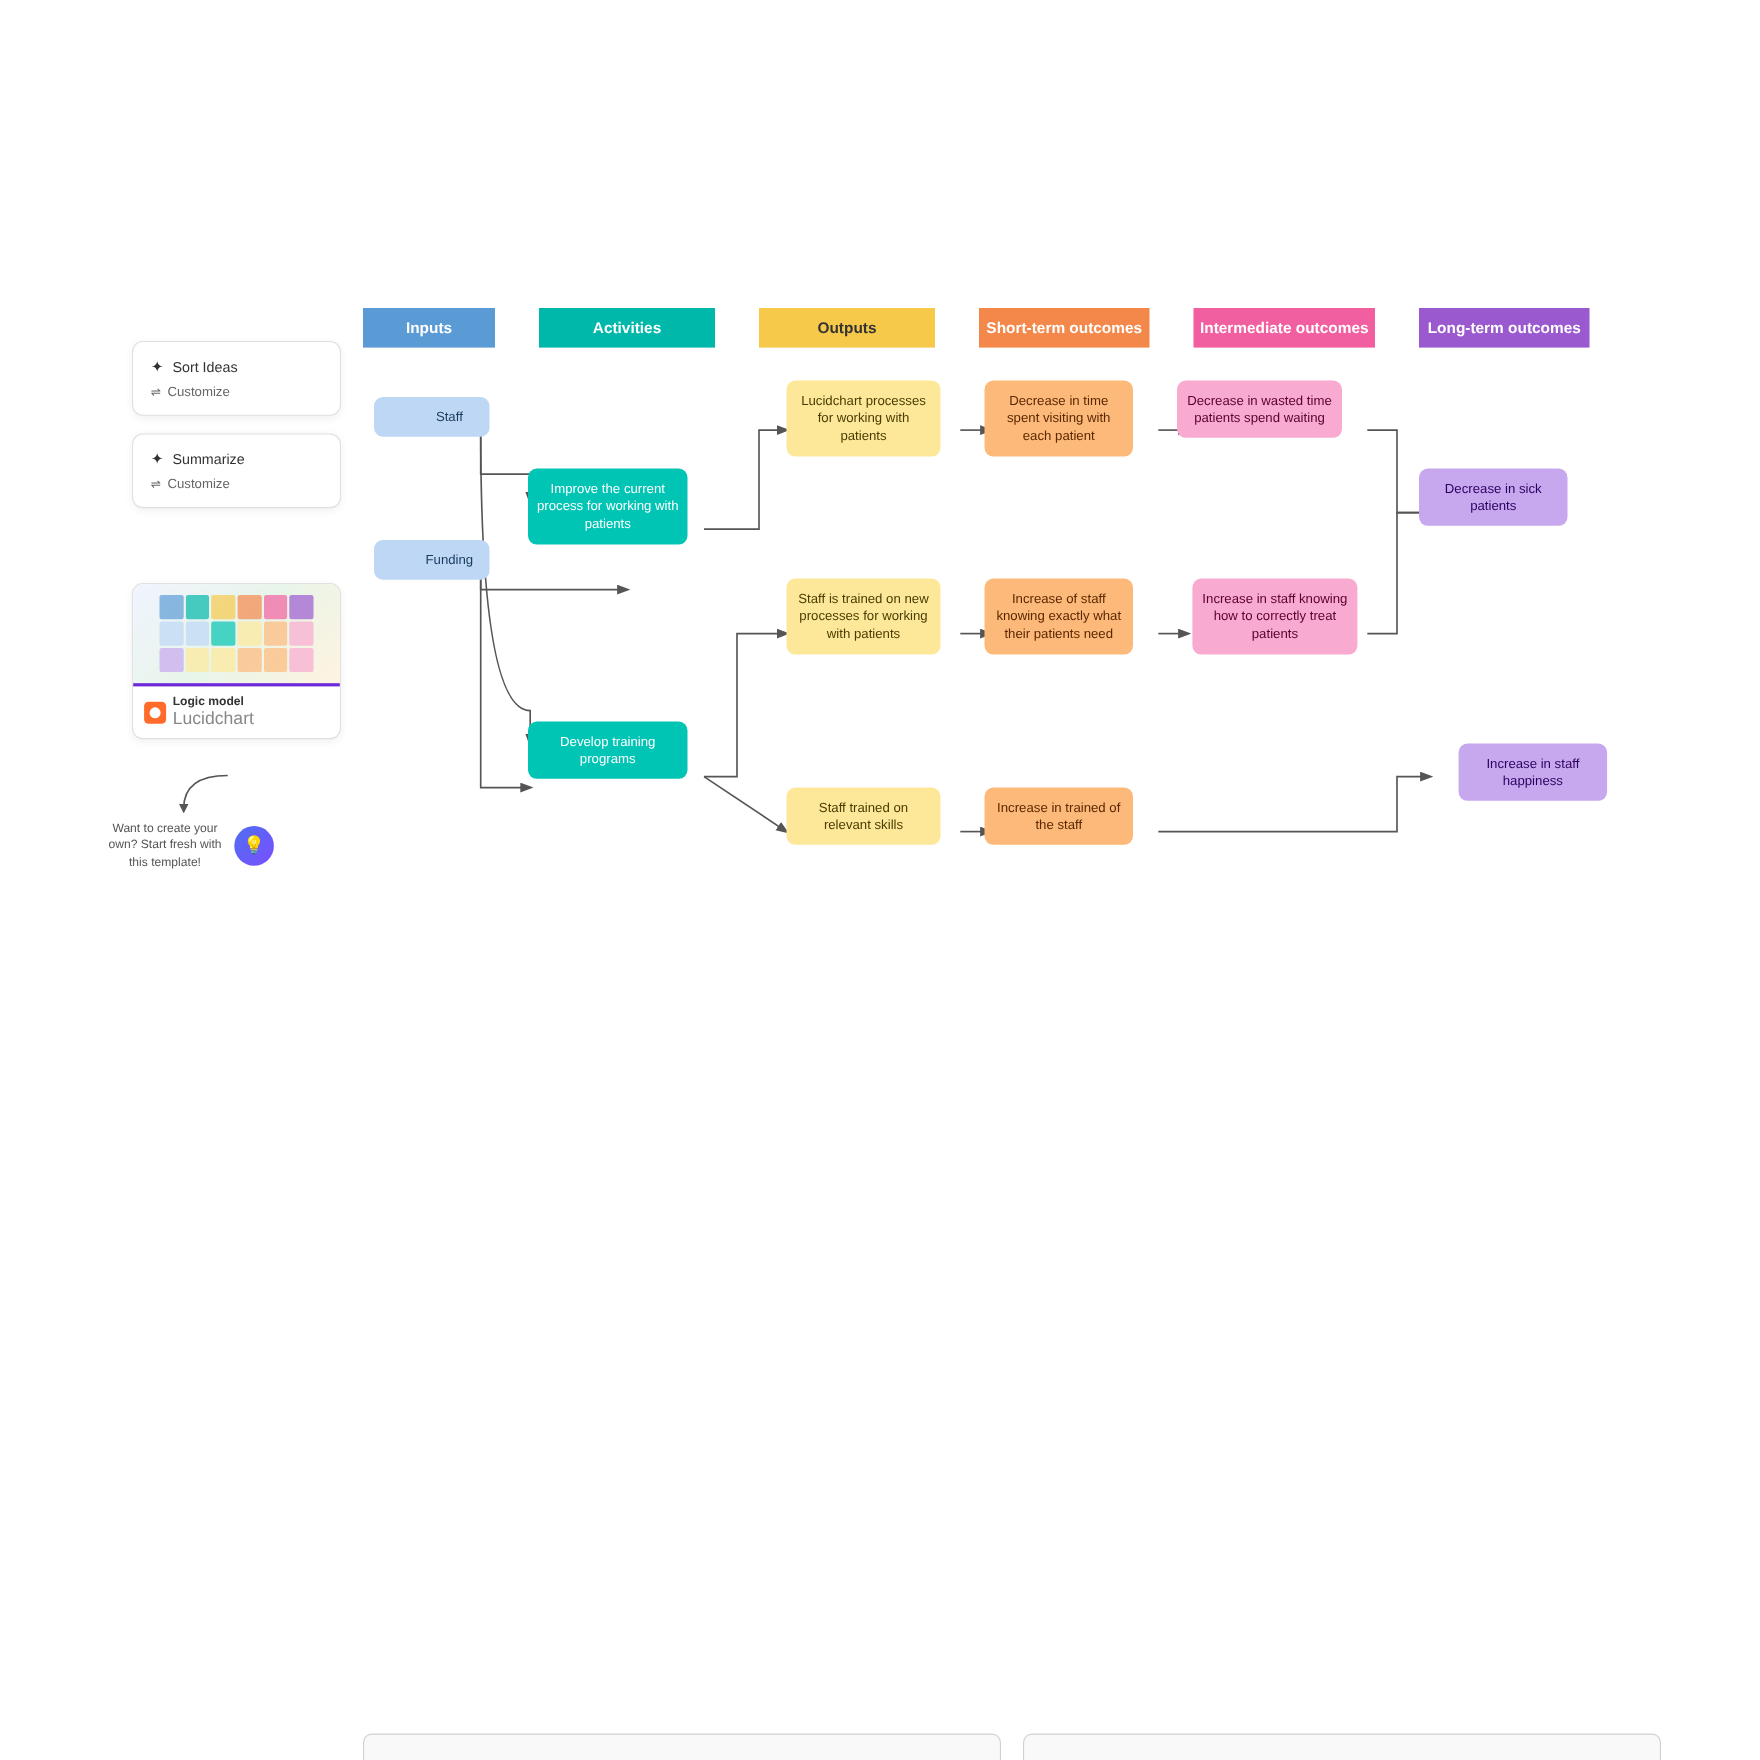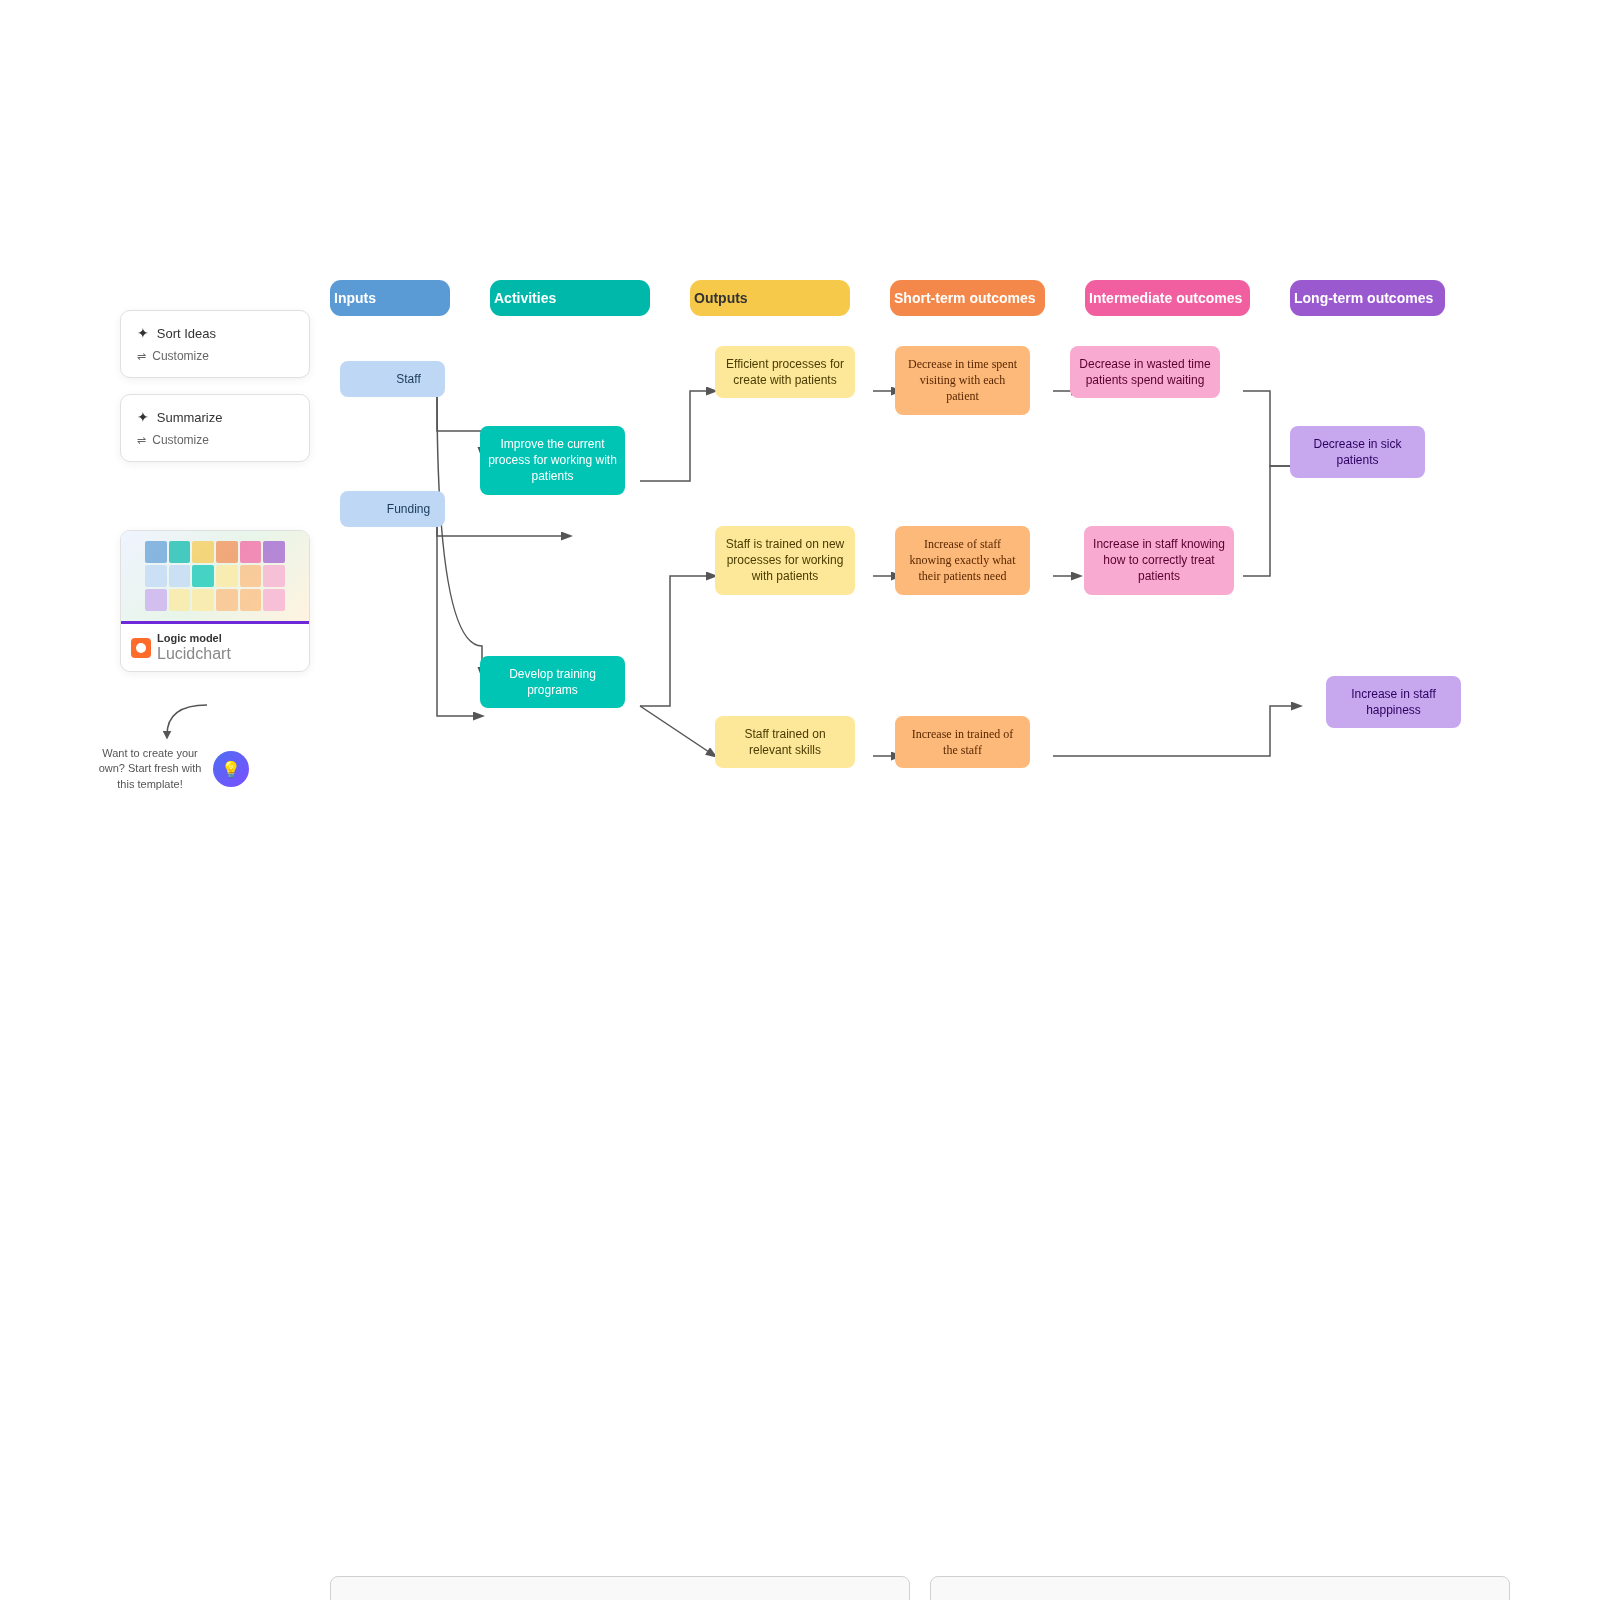--- a/index.html
+++ b/index.html
@@ -136,22 +136,23 @@
     }
 
     
     .headers-row {
       display: flex;
       gap: 10px;
       margin-bottom: 20px;
       align-items: center;
     }
     .col-header {
-      border-radius: 11px;
+      border-radius: 0;
       padding: 10px 4px;
+      text-align: center;
       font-weight: 700;
       font-size: 14px;
       color: #fff;
       cursor: pointer;
     }
     .col-header.inputs { background: #5b9bd5; width: 120px; }
     .col-header.activities { background: #00b8a9; width: 160px; }
     .col-header.outputs { background: #f7c94b; color: #333; width: 160px; }
     .col-header.short-term { background: #f4884a; width: 155px; }
     .col-header.intermediate { background: #f25fa0; width: 165px; }
@@ -164,21 +165,21 @@
       text-align: center;
       font-size: 12px;
       font-weight: 500;
       line-height: 1.35;
       cursor: pointer;
       position: relative;
     }
     .node.blue { background: #bdd7f5; color: #1a3a5c; width: 105px; padding-left: 40px; }
     .node.teal { background: #00c4b4; color: #fff; width: 140px; }
     .node.yellow { background: #fde89a; color: #4a3c00; width: 140px; }
-    .node.orange { background: #fdb97a; color: #5a2800; width: 135px; font-family: Liberation Serif, serif; }
+    .node.orange { background: #fdb97a; color: #5a2800; width: 135px; }
     .node.pink { background: #f8aad0; color: #5a0030; width: 145px; }
     .node.purple { background: #c7a8ef; color: #2d0060; width: 135px; }
 
     
     .connections-svg {
       position: absolute;
       top: 0;
       left: 0;
       width: 100%;
       height: 100%;
@@ -348,21 +349,21 @@
     </div>
 
     <div style="position:absolute; left:150px; top:90px;">
       <div class="node teal" style="width:145px;">Improve the current process for working with patients</div>
     </div>
     <div style="position:absolute; left:150px; top:320px;">
       <div class="node teal" style="width:145px;">Develop training programs</div>
     </div>
 
     <div style="position:absolute; left:385px; top:10px;">
-      <div class="node yellow">Efficient processes for create with patients</div>
+      <div class="node yellow">Lucidchart processes for working with patients</div>
     </div>
     <div style="position:absolute; left:385px; top:190px;">
       <div class="node yellow">Staff is trained on new processes for working with patients</div>
     </div>
     <div style="position:absolute; left:385px; top:380px;">
       <div class="node yellow">Staff trained on relevant skills</div>
     </div>
 
     <div style="position:absolute; left:565px; top:10px;">
       <div class="node orange">Decrease in time spent visiting with each patient</div>

